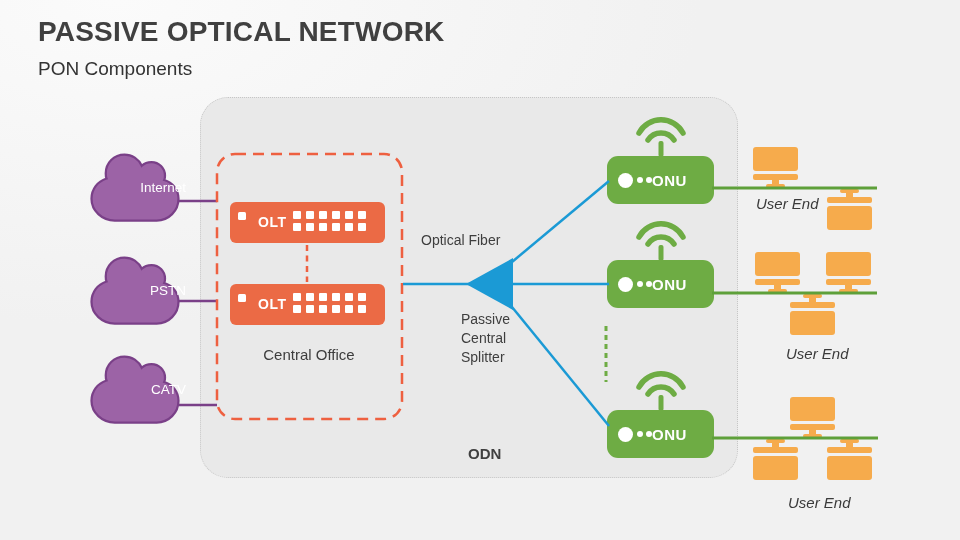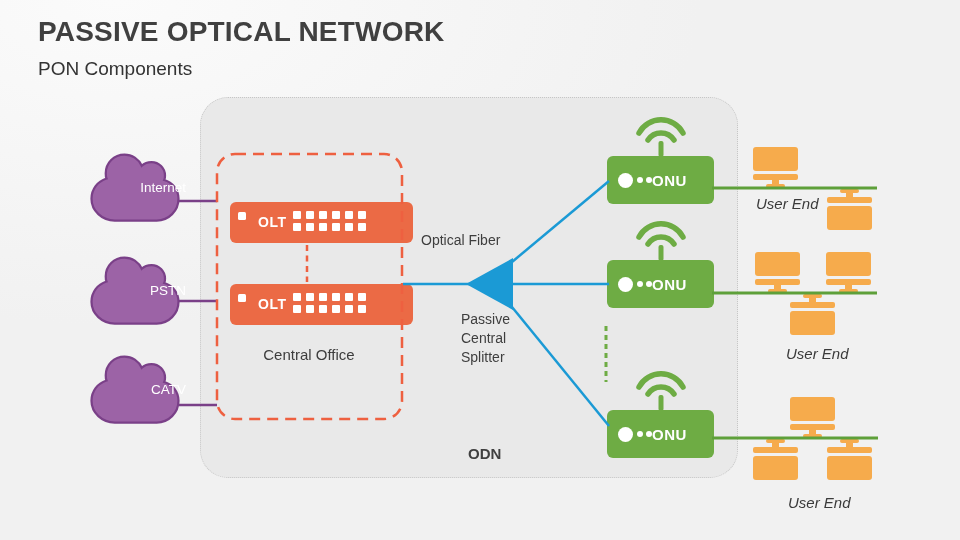--- a/index.html
+++ b/index.html
@@ -13,27 +13,27 @@
   .odn-panel{position:absolute;left:200px;top:97px;width:538px;height:381px;background:#E9E9E9;
     border:1px dotted #C6C6C6;border-radius:28px;box-sizing:border-box;}
   .odn-label{position:absolute;left:468px;top:445px;font-size:15px;font-weight:bold;color:#3F3F3F;}
   
   .cloud{position:absolute;width:102px;height:78px;}
   .cloud svg{position:absolute;left:0;top:0;width:102px;height:78px;}
   .cloud-label{position:absolute;left:0;top:30px;width:100%;text-align:right;font-size:13.5px;font-weight:normal;color:#FFFFFF;}
   
   .co-label{position:absolute;left:216px;top:346px;width:186px;text-align:center;font-size:15px;color:#3D3D3D;}
   
-  .olt{position:absolute;left:230px;width:155px;height:41px;background:#EB6A45;border-radius:6px;padding-left:28px;}
+  .olt{position:absolute;left:230px;width:155px;height:41px;background:#EB6A45;border-radius:6px;}
   .olt .led{position:absolute;left:8px;top:10px;width:8px;height:8px;background:#FFFFFF;border-radius:1.5px;}
   .olt .olt-txt{position:absolute;left:28px;top:12px;font-size:14px;font-weight:bold;color:#FFFFFF;letter-spacing:.5px;}
   .ports{position:absolute;left:63px;top:9px;width:76px;display:flex;flex-wrap:wrap;gap:4px 5px;}
   .ports i{display:block;width:8px;height:8px;background:#FFFFFF;border-radius:1px;}
   
-  .onu{position:absolute;left:607px;width:107px;height:48px;background:#6EAC44;border-radius:6px;}
+  .onu{position:absolute;left:607px;width:107px;height:48px;background:#6EAC44;border-radius:11px;}
   .onu .dot-big{position:absolute;left:11px;top:16.5px;width:15px;height:15px;background:#FFFFFF;border-radius:50%;}
   .onu .dot-s1{position:absolute;left:30px;top:21px;width:6px;height:6px;background:#FFFFFF;border-radius:50%;}
   .onu .dot-s2{position:absolute;left:39px;top:21px;width:6px;height:6px;background:#FFFFFF;border-radius:50%;}
   .onu .onu-txt{position:absolute;left:0;top:0;width:100%;height:100%;display:flex;align-items:center;justify-content:center;
     padding-left:18px;box-sizing:border-box;font-size:15px;font-weight:bold;color:#FFFFFF;letter-spacing:.5px;}
   .wifi{position:absolute;width:64px;height:46px;}
   
   .pc{position:absolute;width:45px;height:41px;}
   .pc .scr{position:absolute;left:0;top:0;width:45px;height:24px;background:#F6AB4C;border-radius:3px;}
   .pc .bar{position:absolute;left:0;top:27px;width:45px;height:6px;background:#F6AB4C;border-radius:2px;}

